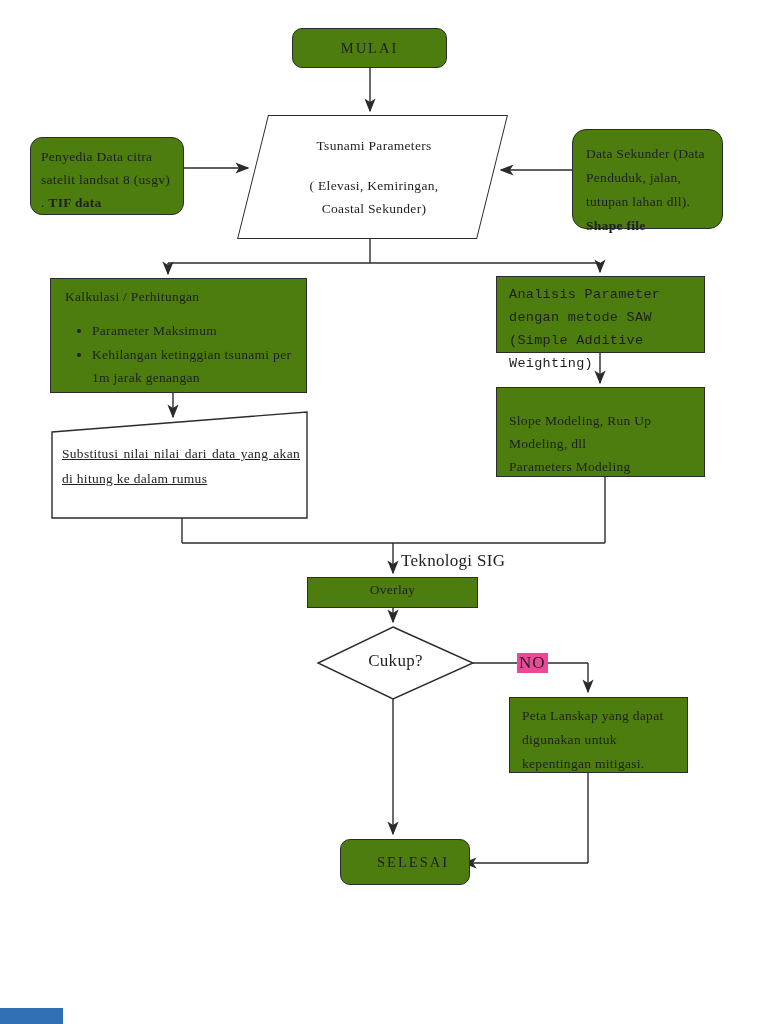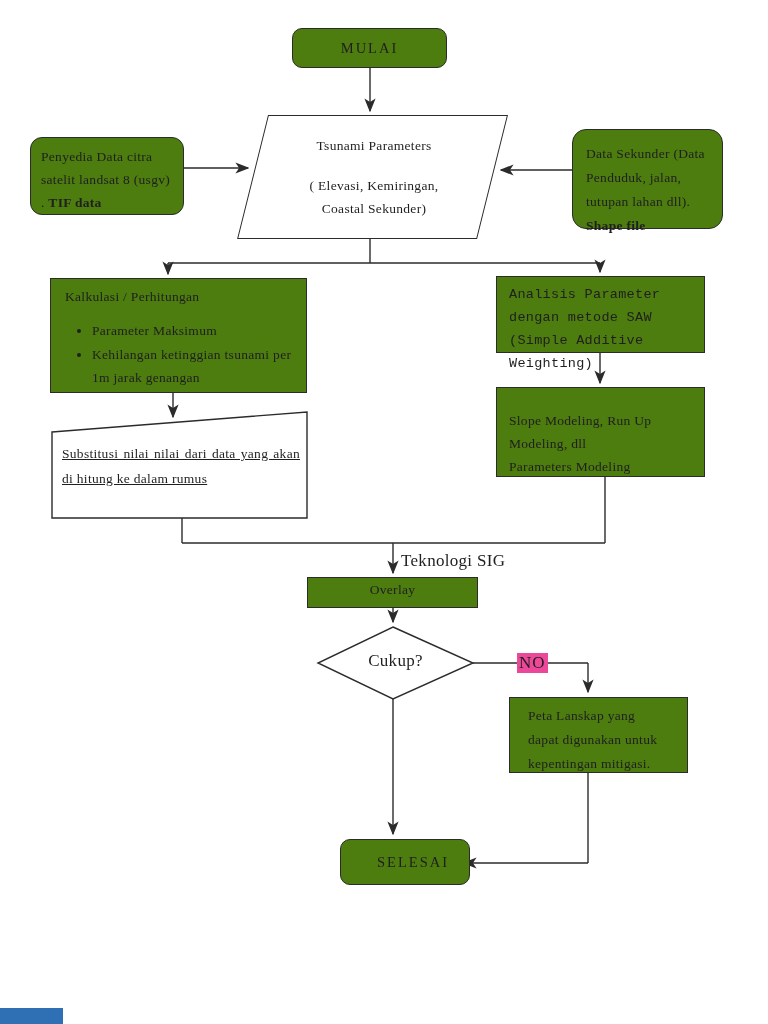--- a/index.html
+++ b/index.html
@@ -130,21 +130,21 @@
   </div>
 
   <div class="label" style="left:318px;top:651px;width:155px;text-align:center;">
     <span>Cukup?</span>
   </div>
 
   <div class="label" style="left:517px;top:653px;background:#ec4899;padding:0 2px;letter-spacing:1px;">
     <span>NO</span>
   </div>
 
-  <div class="node pad" style="left:509px;top:697px;width:179px;height:76px;padding:6px 18px;line-height:24px;">
+  <div class="node pad" style="left:509px;top:697px;width:179px;height:76px;padding:6px 12px;line-height:24px;">
     <span>Peta Lanskap yang dapat digunakan untuk kepentingan mitigasi.</span>
   </div>
 
   <div class="node rounded terminal" style="left:340px;top:839px;width:130px;height:46px;padding-left:16px;">
     <span>SELESAI</span>
   </div>
 
   <div class="accent-bar" style="background: rgb(47, 111, 179);"></div>
 
 </div>

